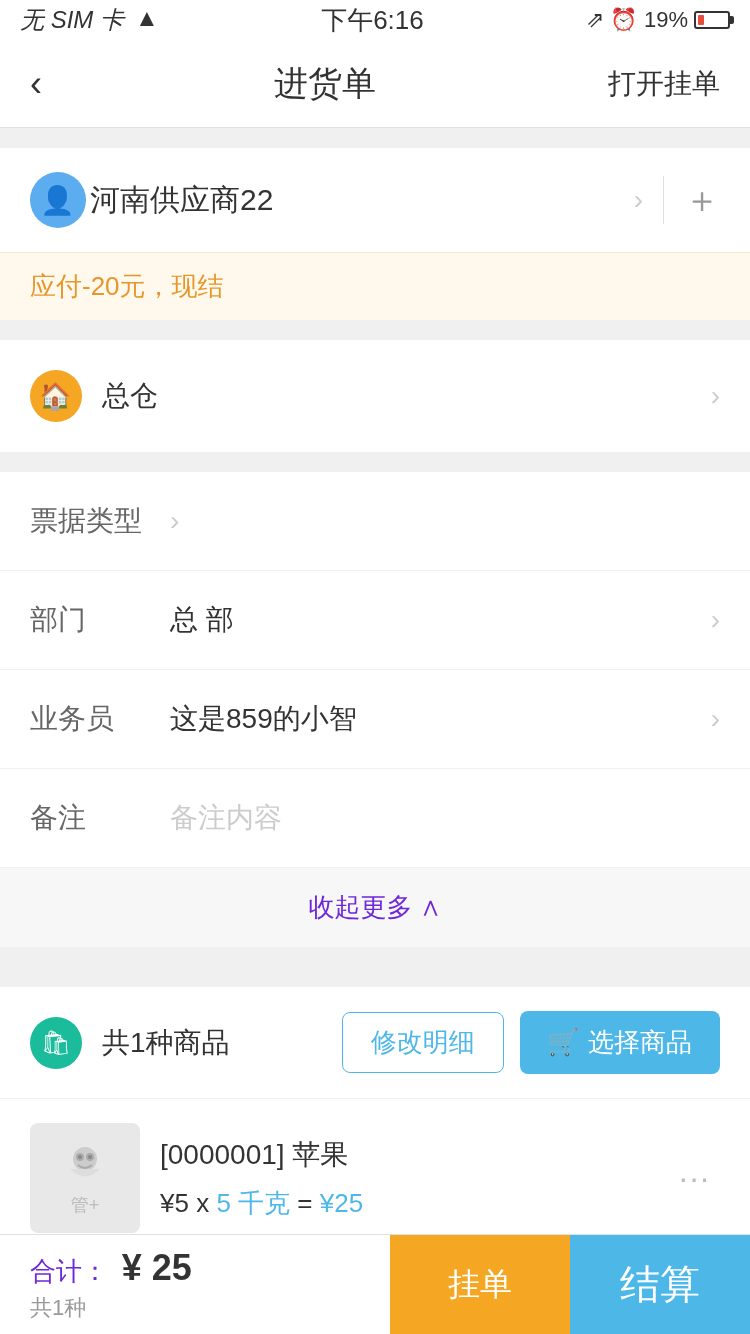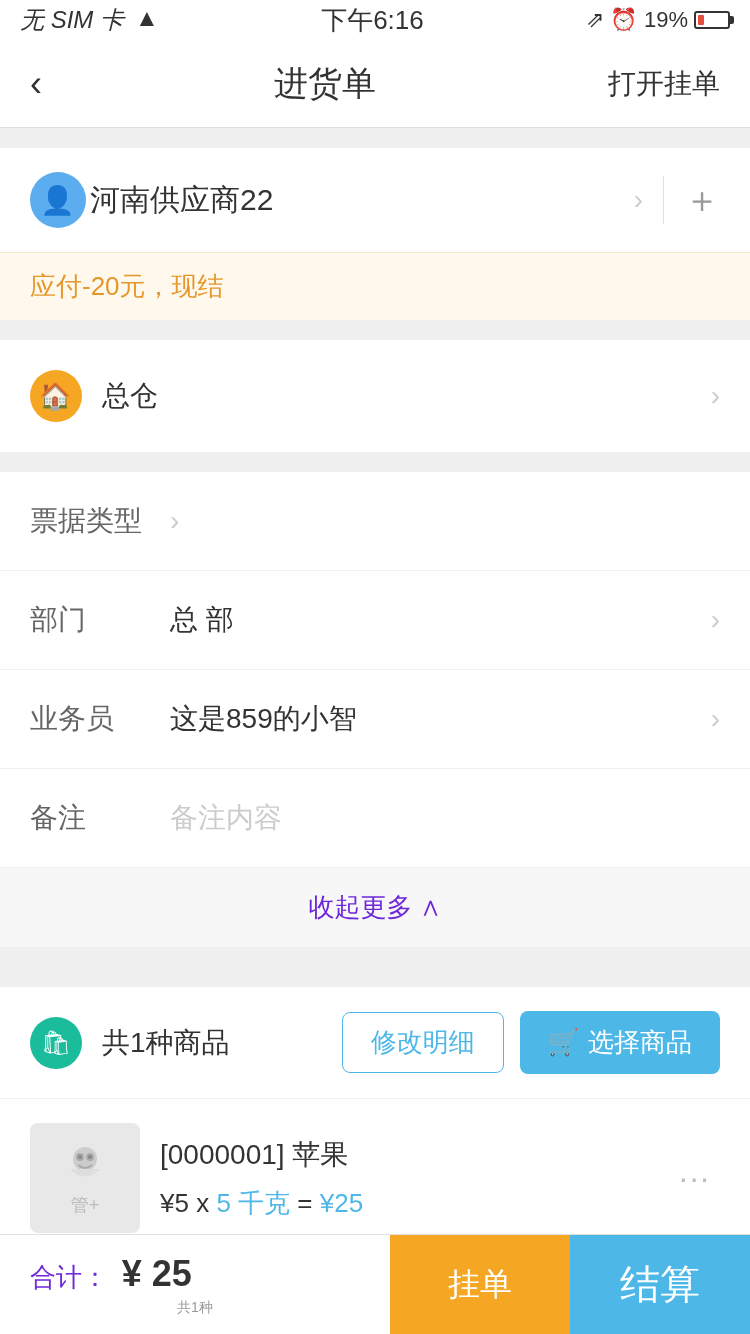--- a/index.html
+++ b/index.html
@@ -211,21 +211,21 @@
       display: flex;
       align-items: center;
       border-top: 1px solid #e0e0e0;
     }
     .bottom-total {
       flex: 1;
       padding: 0 30px;
     }
     .total-label { font-size: 26px; color: #6d28d9; display: inline; }
     .total-amount { font-size: 36px; font-weight: bold; color: #333; margin-left: 6px; }
-    .total-sub { font-size: 14px; color: #999; margin-top: 4px; text-align: center; }
+    .total-sub { font-size: 22px; color: #999; margin-top: 4px; }
     .btn-hang {
       width: 180px; height: 100px;
       background: #f5a623;
       color: #fff;
       font-size: 32px;
       border: none;
       cursor: pointer;
       display: flex; align-items: center; justify-content: center;
     }
     .btn-settle {

